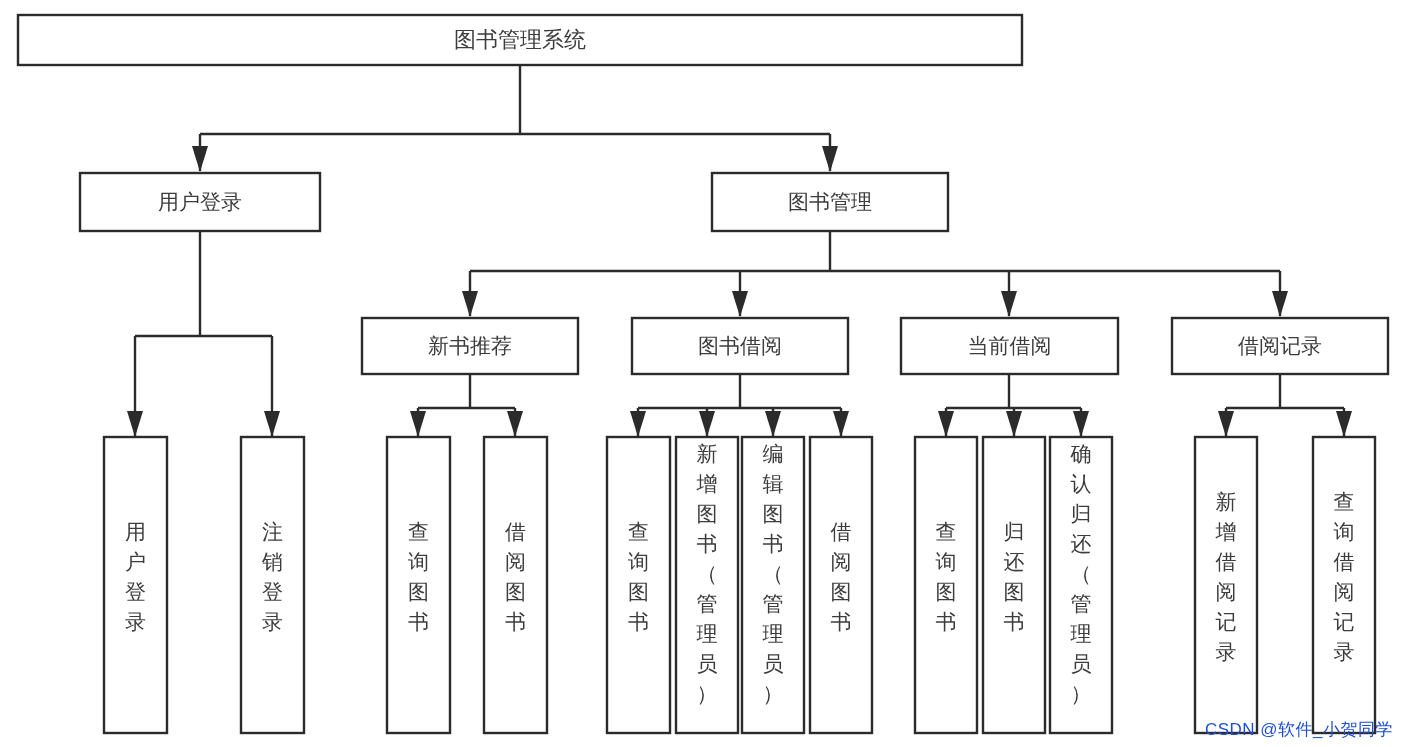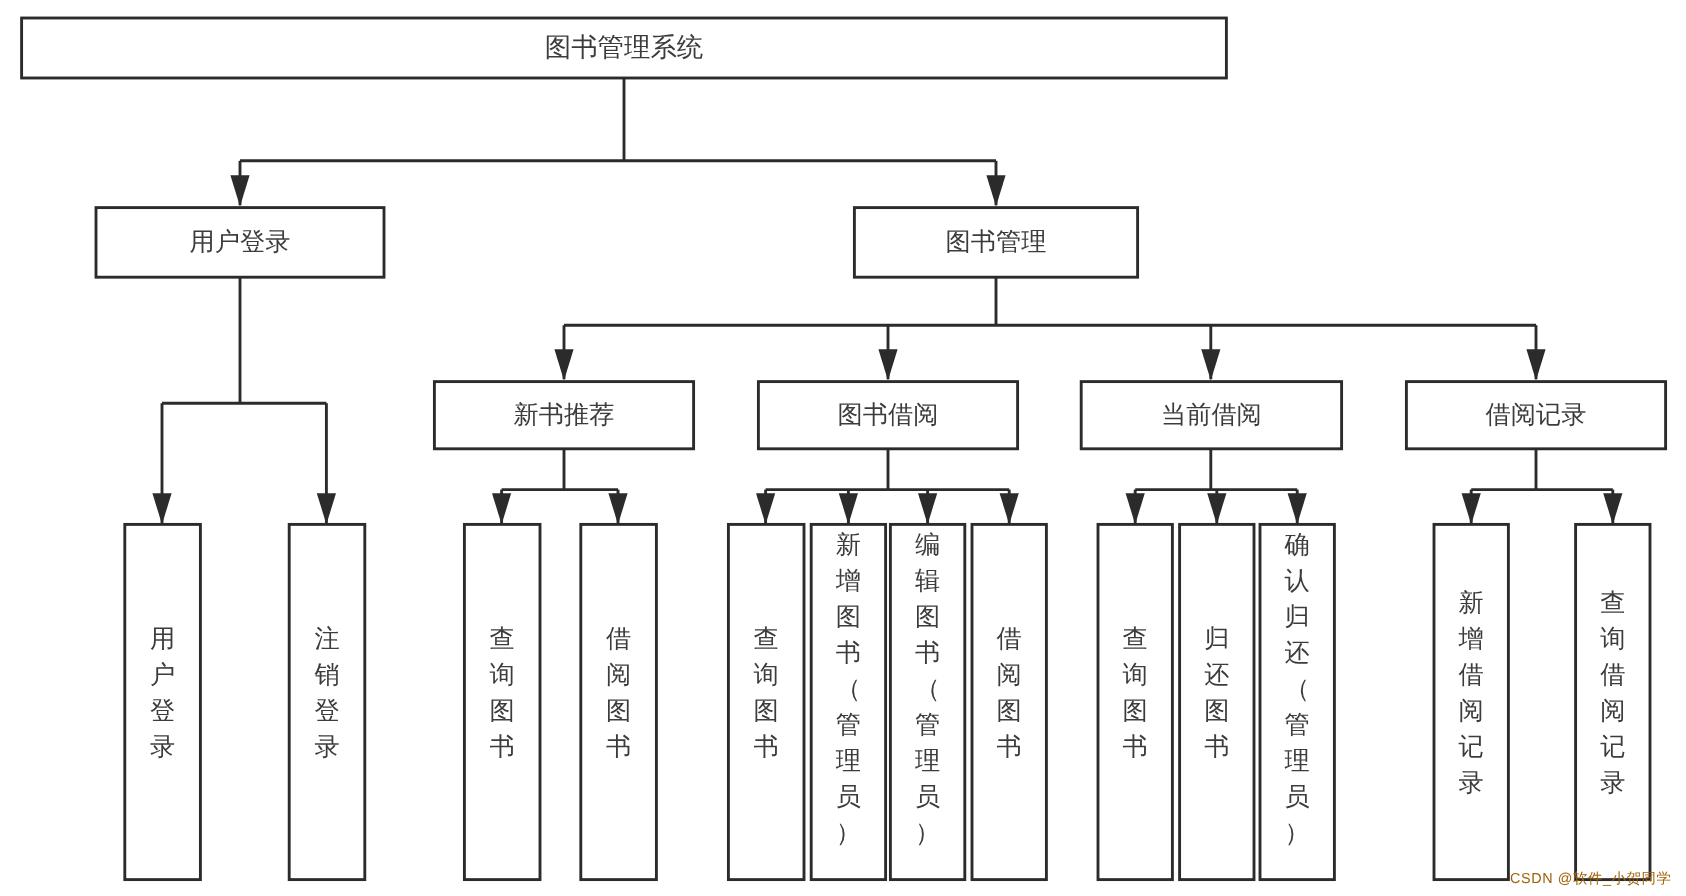--- a/index.html
+++ b/index.html
@@ -61,22 +61,22 @@
     fill: #3c3c3c;
     font-family: "Liberation Sans", "DejaVu Sans", sans-serif;
     font-size: 21px;
     text-anchor: middle;
   }
   .watermark {
     position: absolute;
     right: 12px;
     bottom: 6px;
     font-family: "Liberation Sans", "DejaVu Sans", sans-serif;
-    font-size: 12px;
-    color: #a16207;
+    font-size: 17px;
+    color: #1d4ed8;
     white-space: nowrap;
     letter-spacing: 0.5px;
     user-select: none;
   }
 </style>
 </head>
 <body>
 
 <div id="diagram-root">
 

